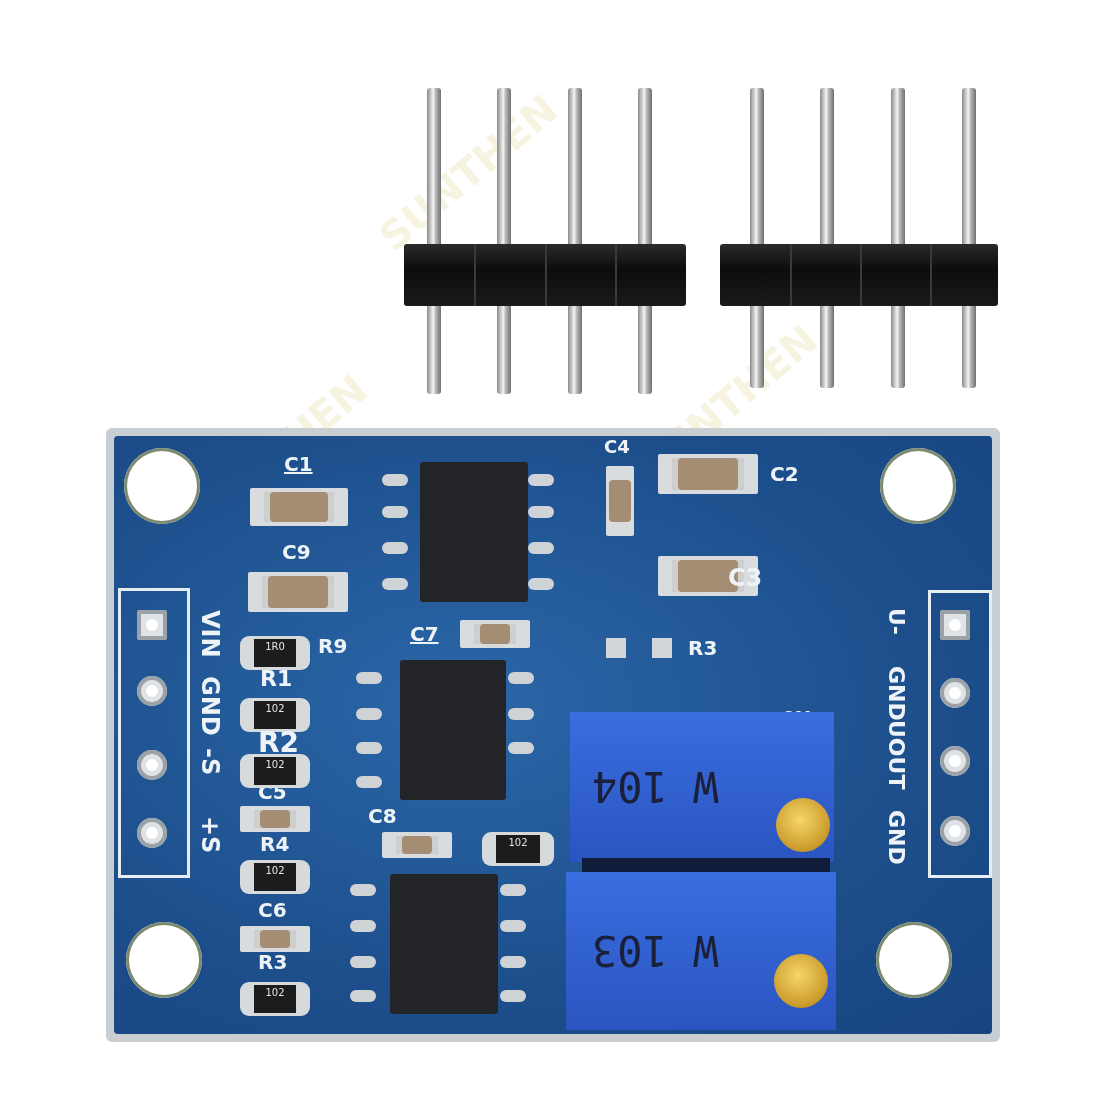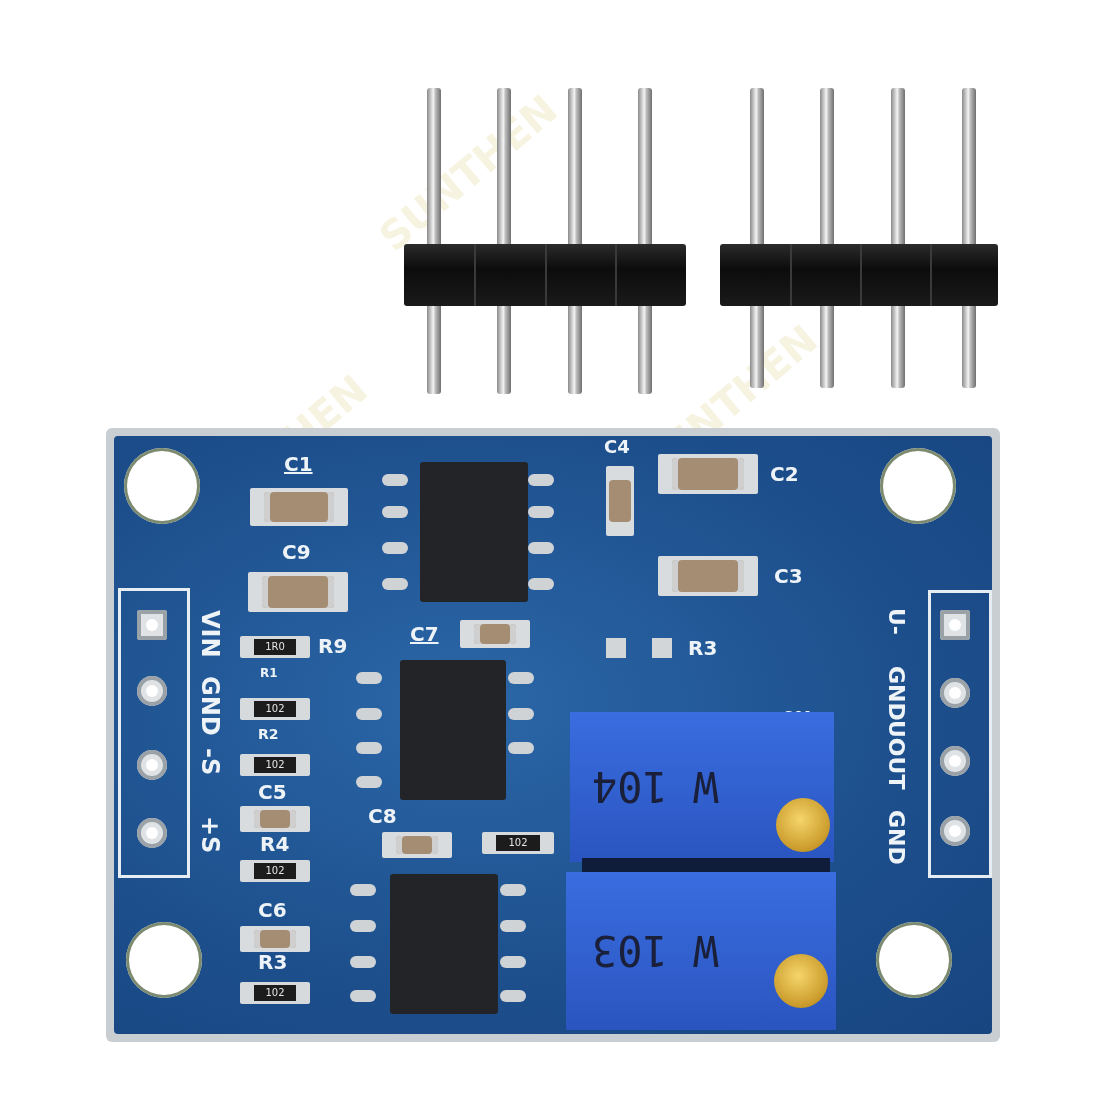--- a/index.html
+++ b/index.html
@@ -14,21 +14,21 @@
   .board{position:absolute;left:106px;top:428px;width:894px;height:614px;background:#c9ced3;border-radius:6px;}
   .pcb{position:absolute;left:8px;top:8px;right:8px;bottom:8px;background:#1e4f8f;background:radial-gradient(ellipse at 40% 45%,#2b67a8 0%,#1d4f8c 60%,#174580 100%);border-radius:4px;}
   .hole{position:absolute;width:76px;height:76px;border-radius:50%;background:#ffffff;box-shadow:0 0 0 3px #7c8a70 inset;}
   .silk{position:absolute;color:#eef3f7;font-weight:bold;font-family:"DejaVu Sans",sans-serif;}
   .silkbox{position:absolute;border:3px solid #e7eef3;}
   .pad{position:absolute;width:30px;height:30px;border-radius:50%;background:#dfe3e6;box-shadow:0 0 0 4px #9aa2a8 inset;}
   .pad::after{content:"";position:absolute;left:9px;top:9px;width:12px;height:12px;border-radius:50%;background:#fff;}
   .pad.sq{border-radius:3px;}
   .cap{position:absolute;height:30px;background:#d9dcde;border-radius:2px;}
   .cap .body{position:absolute;left:14px;right:14px;top:4px;bottom:4px;background:#a58d74;border-radius:4px;box-shadow:inset 6px 0 0 #cfcfcf,inset -6px 0 0 #cfcfcf;}
-  .res{position:absolute;height:22px;background:#d7dadc;border-radius:2px;}
+  .res{position:absolute;height:34px;background:#d7dadc;border-radius:9px;}
   .res .body{position:absolute;left:14px;right:14px;top:3px;bottom:3px;background:#1c1c1c;color:#e5e5e5;font-size:10px;text-align:center;line-height:16px;}
   .ic{position:absolute;background:#222427;border-radius:3px;}
   .lead{position:absolute;width:26px;height:12px;background:#cfd3d6;border-radius:6px;}
   .pot{position:absolute;background:#2f5fcf;background:linear-gradient(180deg,#3a6de0,#2a55c0);}
   .pot .txt{position:absolute;color:#1a1f3a;font-family:"DejaVu Sans Mono",monospace;font-size:42px;transform:rotate(180deg);}
   .screw{position:absolute;width:54px;height:54px;border-radius:50%;background:radial-gradient(circle at 45% 40%,#f6d56a,#c99a2a 70%,#8f6b18);}
   .wm{position:absolute;color:rgba(220,200,120,0.22);font-weight:bold;font-size:40px;transform:rotate(-40deg);}
 </style>
 </head>
 <body>
@@ -102,21 +102,21 @@
 <div class="cap" style="left:606px;top:466px;width:28px;height:70px;">
     <div class="body" style="left:3px;right:3px;top:14px;bottom:14px;box-shadow:none;"></div>
   </div>
 <div class="cap" style="left:658px;top:454px;width:100px;height:40px;">
     <div class="body"></div>
   </div>
 <div class="silk" style="left:770px;top:462px;font-size:20px;">C2</div>
 <div class="cap" style="left:658px;top:556px;width:100px;height:40px;">
     <div class="body"></div>
   </div>
-<div class="silk" style="left:774px;top:564px;font-size:20px;">C3</div>
+<div class="silk" style="left:728px;top:564px;font-size:24px;">C3</div>
 <div class="silk" style="left:410px;top:622px;font-size:20px;text-decoration:underline;">C7</div>
 <div class="cap" style="left:460px;top:620px;width:70px;height:28px;">
     <div class="body"></div>
   </div>
 <div class="silk" style="left:258px;top:780px;font-size:20px;">C5</div>
 <div class="cap" style="left:240px;top:806px;width:70px;height:26px;">
     <div class="body"></div>
   </div>
 <div class="silk" style="left:368px;top:804px;font-size:20px;">C8</div>
 <div class="cap" style="left:382px;top:832px;width:70px;height:26px;">
@@ -124,25 +124,25 @@
   </div>
 <div class="silk" style="left:258px;top:898px;font-size:20px;">C6</div>
 <div class="cap" style="left:240px;top:926px;width:70px;height:26px;">
     <div class="body"></div>
   </div>
 
 <div class="res" style="left:240px;top:636px;width:70px;">
     <div class="body">1R0</div>
   </div>
 <div class="silk" style="left:318px;top:634px;font-size:20px;">R9</div>
-<div class="silk" style="left:260px;top:666px;font-size:12px;">R1</div>
+<div class="silk" style="left:260px;top:666px;font-size:22px;">R1</div>
 <div class="res" style="left:240px;top:698px;width:70px;">
     <div class="body">102</div>
   </div>
-<div class="silk" style="left:258px;top:726px;font-size:14px;">R2</div>
+<div class="silk" style="left:258px;top:726px;font-size:28px;">R2</div>
 <div class="res" style="left:240px;top:754px;width:70px;">
     <div class="body">102</div>
   </div>
 <div class="silk" style="left:260px;top:832px;font-size:20px;">R4</div>
 <div class="res" style="left:240px;top:860px;width:70px;">
     <div class="body">102</div>
   </div>
 <div class="silk" style="left:258px;top:950px;font-size:20px;">R3</div>
 <div class="res" style="left:240px;top:982px;width:70px;">
     <div class="body">102</div>

